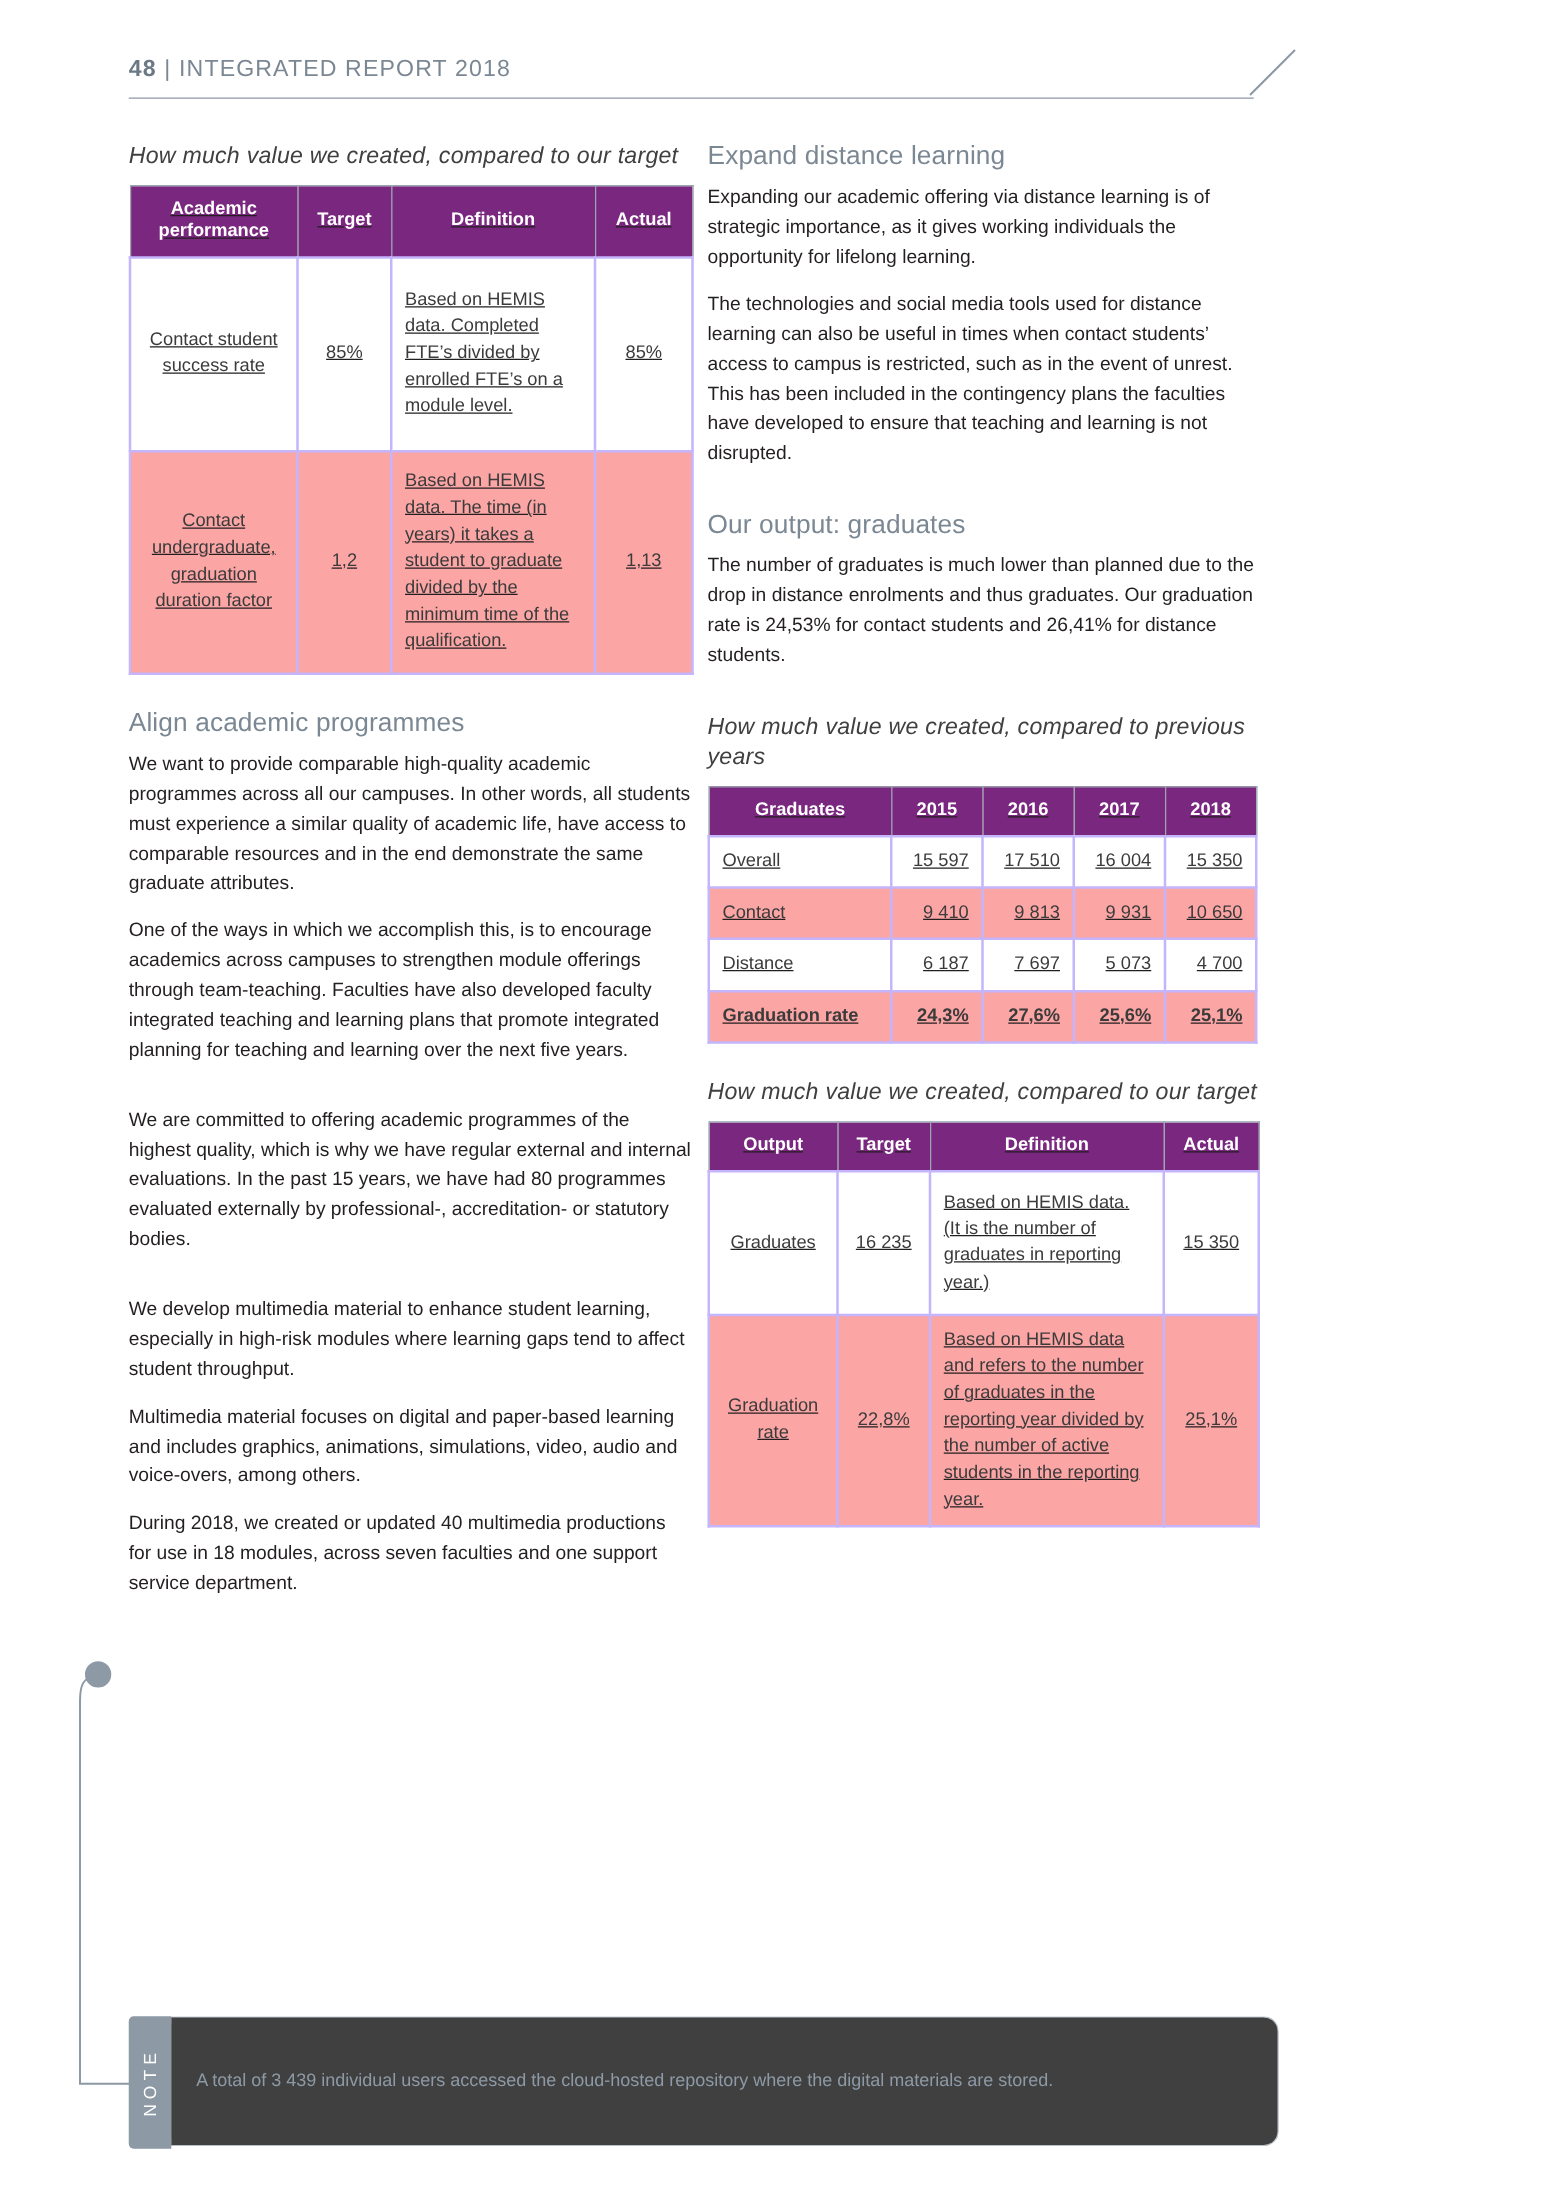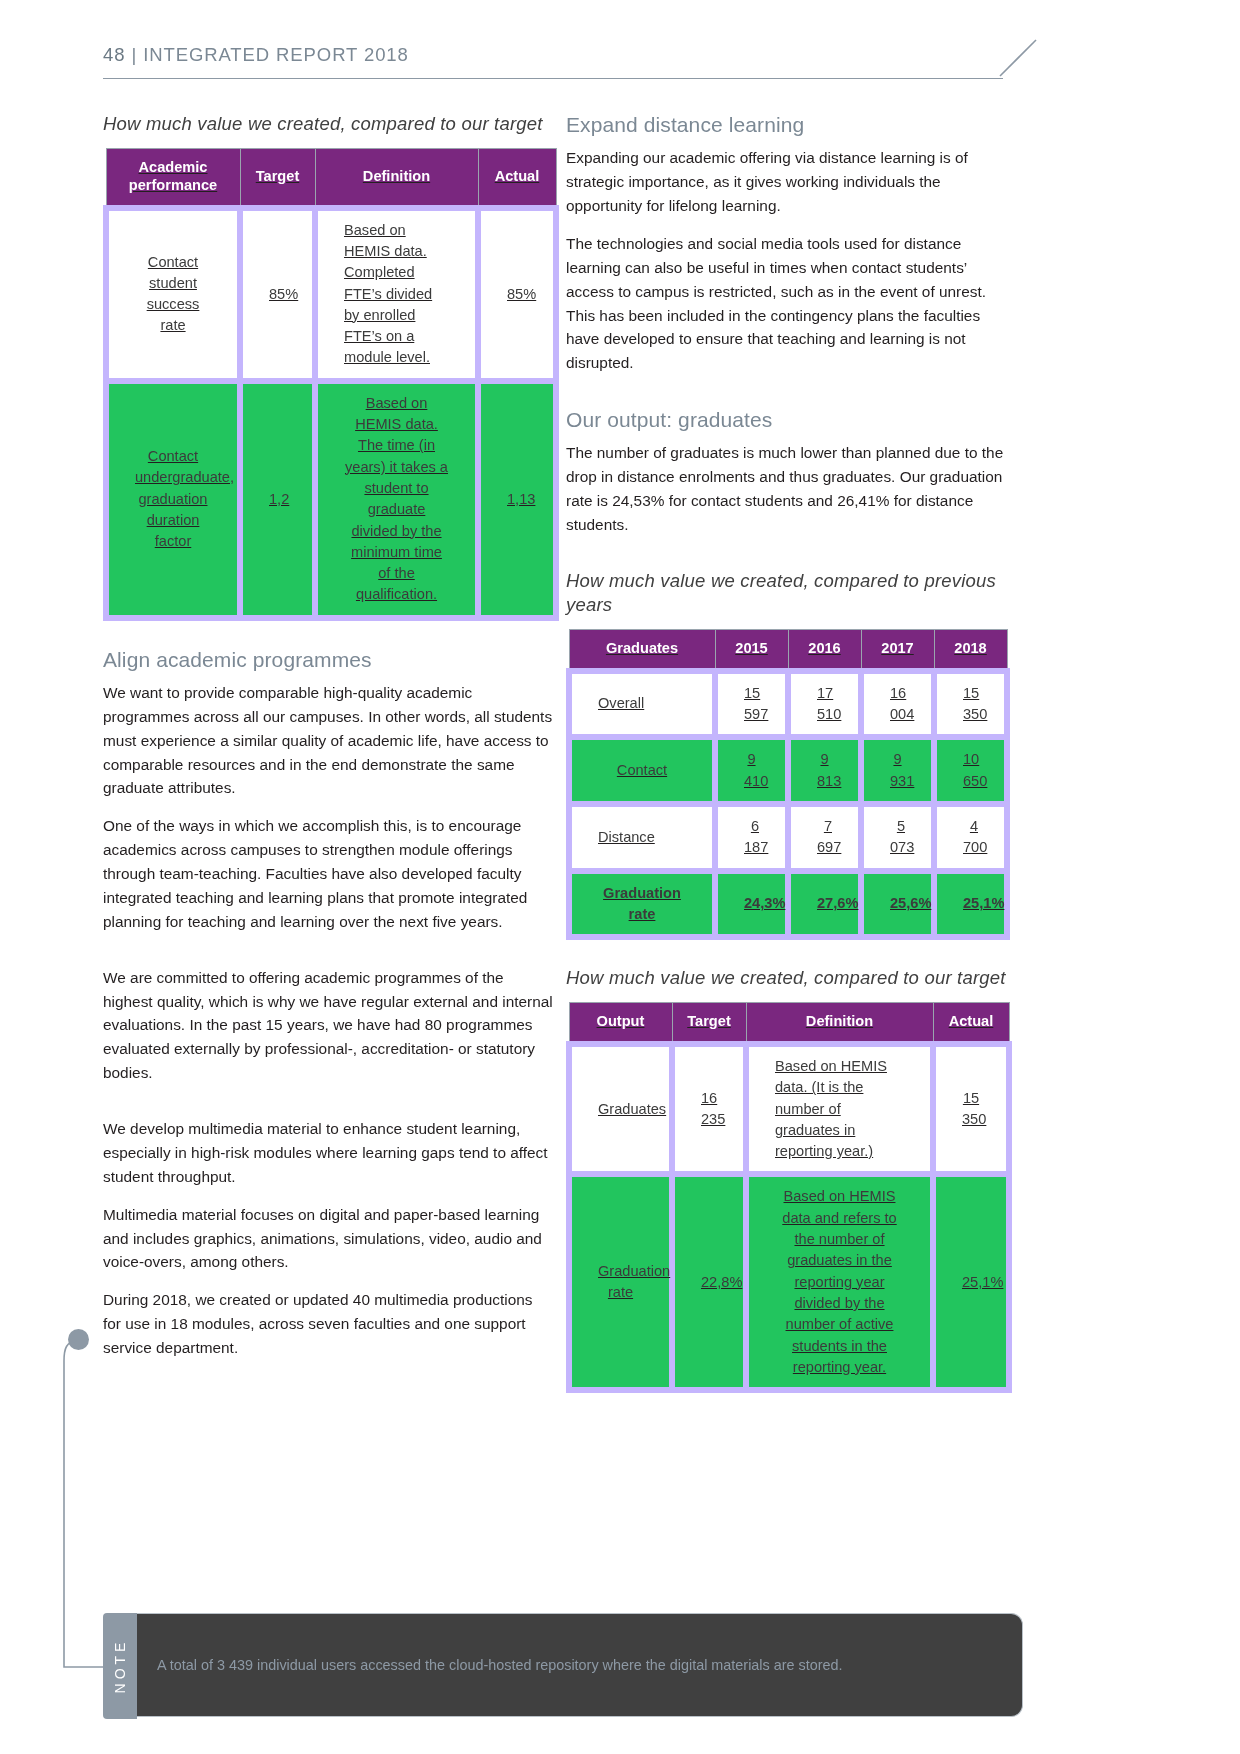--- a/index.html
+++ b/index.html
@@ -24,21 +24,21 @@
     width: 1030px;
     height: 46px;
   }
   .page-header .hdr-text {
     font-size: 18.5px;
     letter-spacing: 0.9px;
     color: #7b8894;
     white-space: nowrap;
   }
   .page-header .hdr-num {
-    font-weight: normal;
+    font-weight: bold;
     color: #6b7984;
   }
   .page-header .hdr-rule {
     position: absolute;
     left: 0;
     top: 34px;
     width: 900px;
     height: 1px;
     background: #8d99a5;
   }
@@ -101,31 +101,30 @@
     background: #7a277f;
     color: #ffffff;
     font-size: 14.6px;
     font-weight: bold;
     border: 1px solid #9aa5ae;
     padding: 10px 8px;
     text-align: center;
     line-height: 1.22;
   }
   table.rpt td {
-    border: 6px solid #c4b5fd;
+    border: 2px solid #c4b5fd;
     font-size: 14.6px;
     color: #3b3b3b;
-    padding: 9px 26px;
+    padding: 9px 10px;
     line-height: 1.46;
     vertical-align: middle;
     margin-top: 12px;
   }
   table.rpt tr.alt td {
-    background: #22c55e;
-    text-align: center;
+    background: #fca5a5;
   }
   .c-center { text-align: center; }
   .c-left { text-align: left; }
   .c-right { text-align: right; }
   .bold { font-weight: bold; }
 
   
   .t1 col.c1 { width: 134px; }
   .t1 col.c2 { width: 75px; }
   .t1 col.c3 { width: 163px; }

